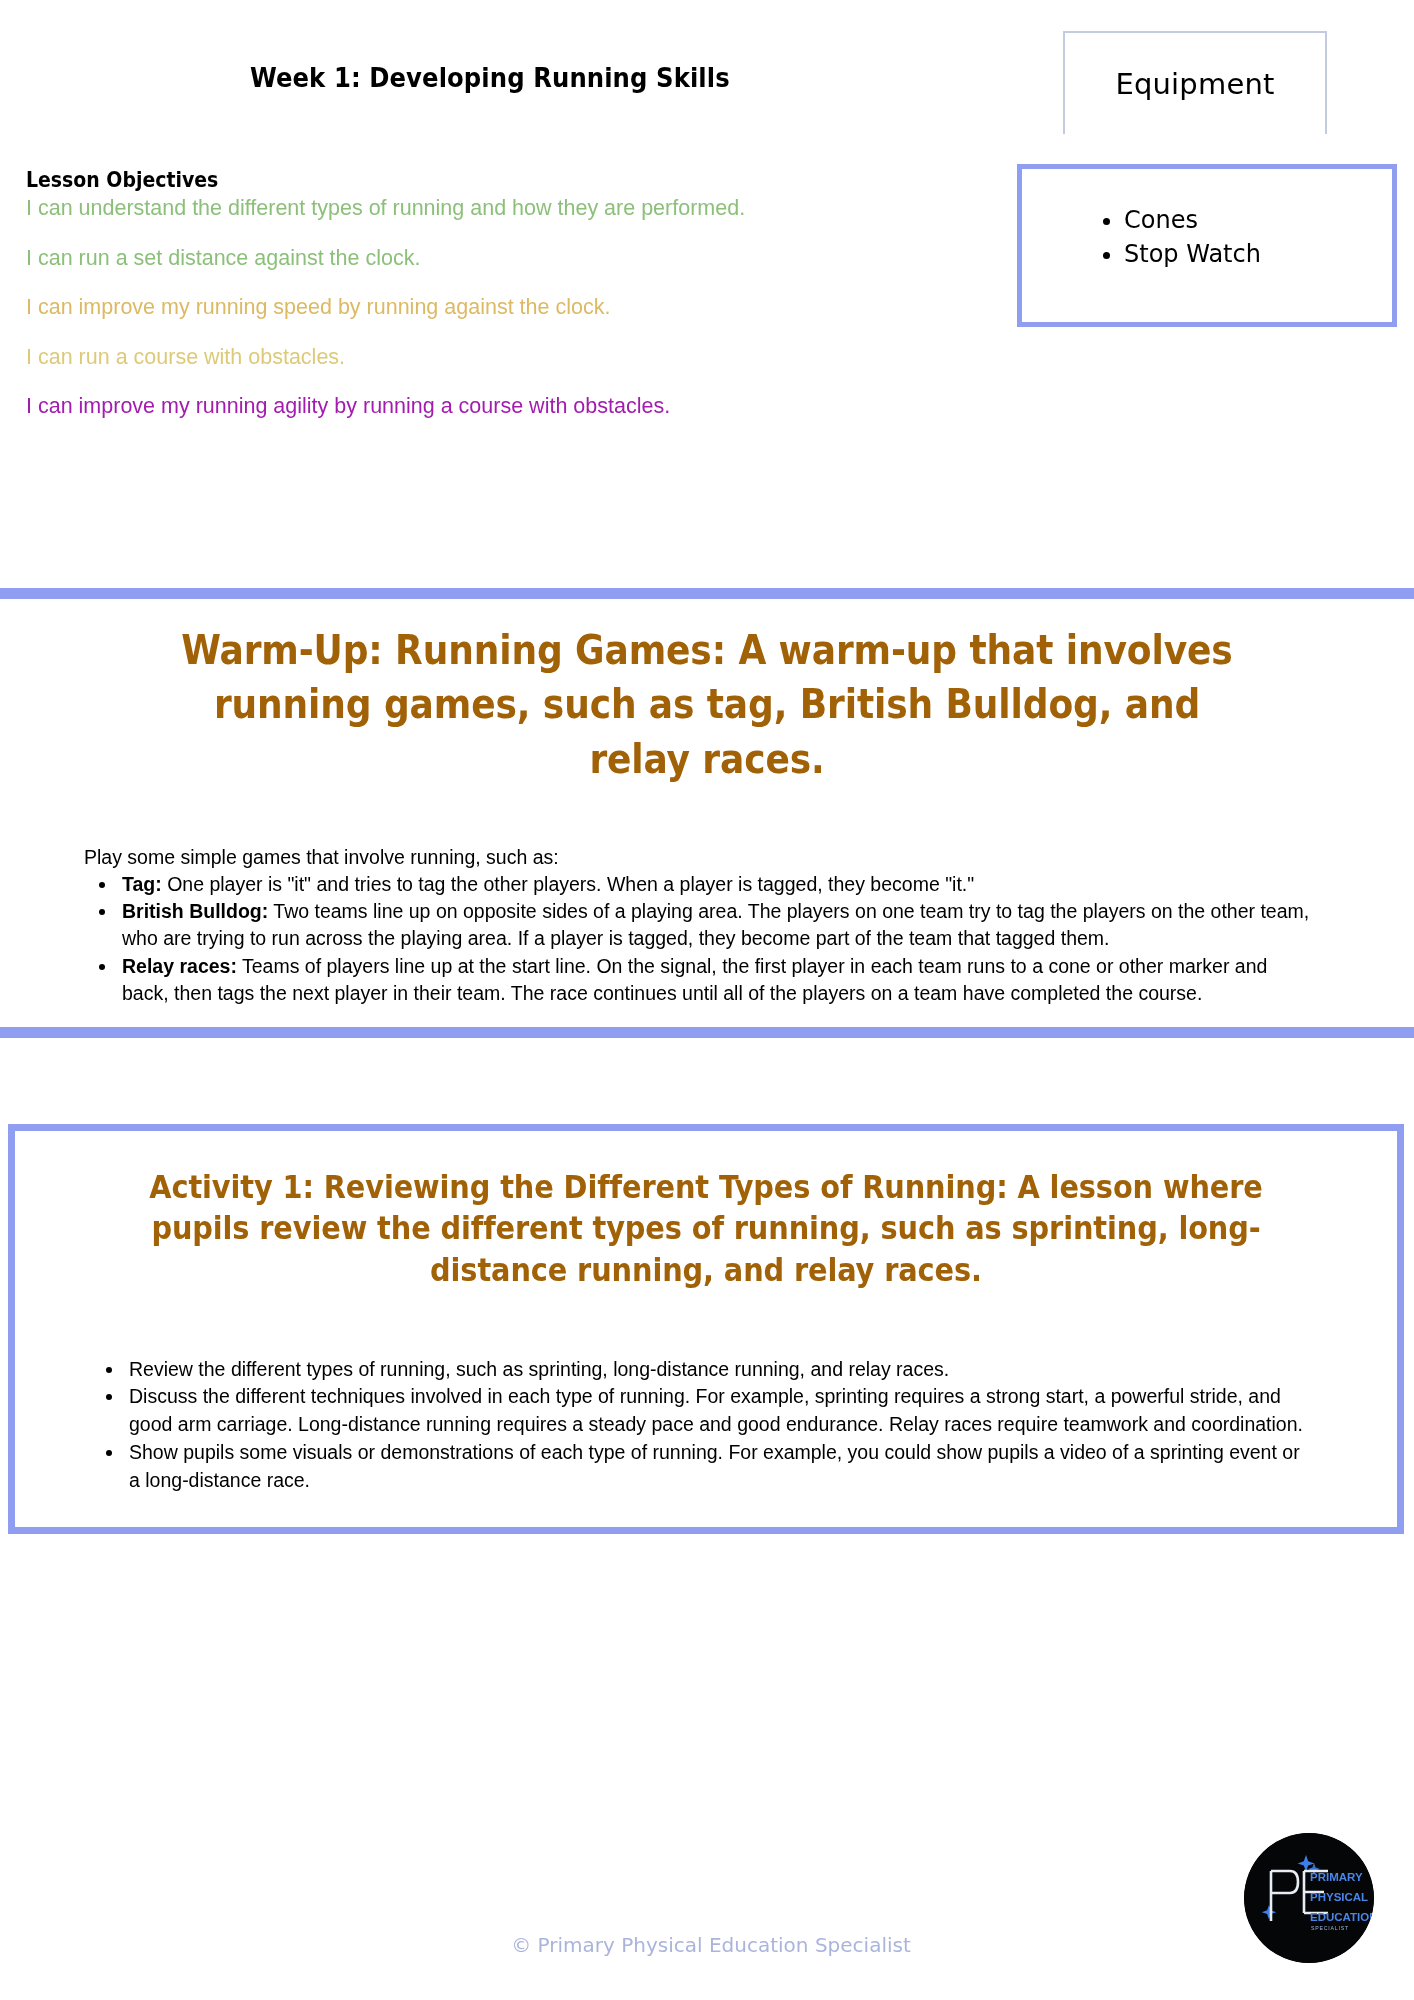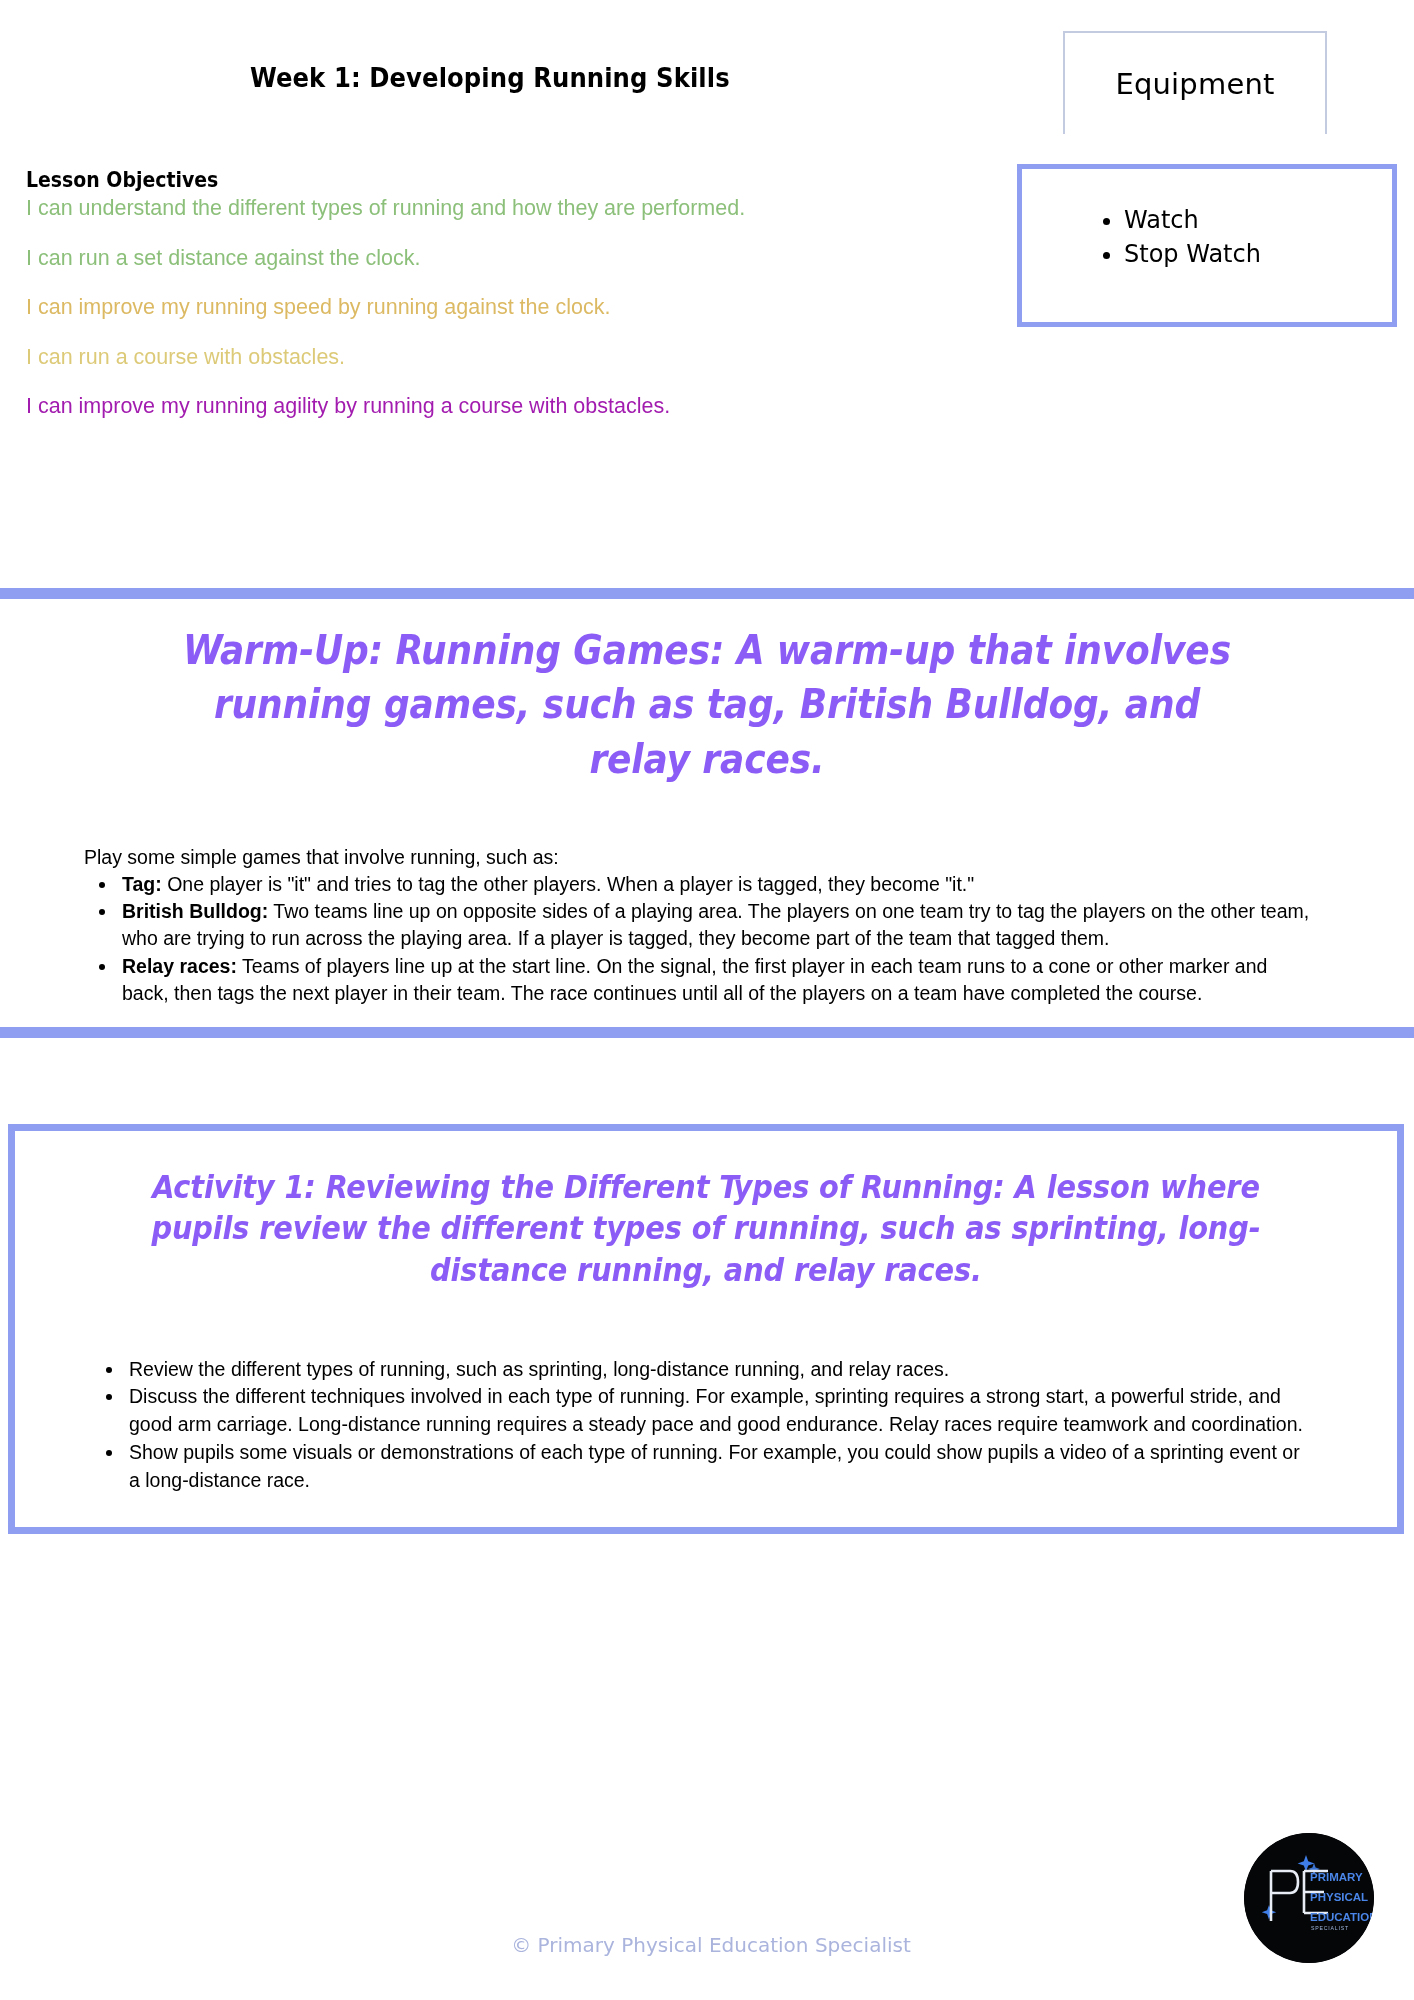--- a/index.html
+++ b/index.html
@@ -106,26 +106,25 @@
 
   
   .warmup-section {
     position: relative;
     padding: 0;
   }
   .section-heading {
     font-family: "DejaVu Sans Condensed", "Liberation Sans Narrow", "Liberation Sans", sans-serif;
     font-weight: bold;
     text-align: center;
-    color: #8b5cf6;
+    color: #a16207;
     font-size: 40px;
     line-height: 1.36;
     margin: 0 auto;
     letter-spacing: -0.1px;
-    font-style: italic;
   }
   .warmup-heading {
     padding: 24px 175px 0 175px;
   }
   .warmup-body {
     padding: 58px 0 0 0;
     font-size: 19.5px;
     line-height: 1.39;
   }
   .warmup-intro {
@@ -220,21 +219,21 @@
     <div class="objective-line" style="color: rgb(221, 202, 120);">I can run a course with obstacles.</div>
     <div class="objective-line" style="color: #a21caf;">I can improve my running agility by running a course with obstacles.</div>
   </div>
 
   <div class="equipment-header-box">
     <div class="equipment-title">Equipment</div>
   </div>
 
   <div class="equipment-box">
     <ul class="equipment-list">
-      <li>Watch</li>
+      <li>Cones</li>
       <li>Stop Watch</li>
     </ul>
   </div>
 </div>
 
 <div class="divider"></div>
 
 <div class="warmup-section">
   <div class="section-heading warmup-heading">Warm-Up: Running Games: A warm-up that involves running games, such as tag, British Bulldog, and relay races.</div>
 

